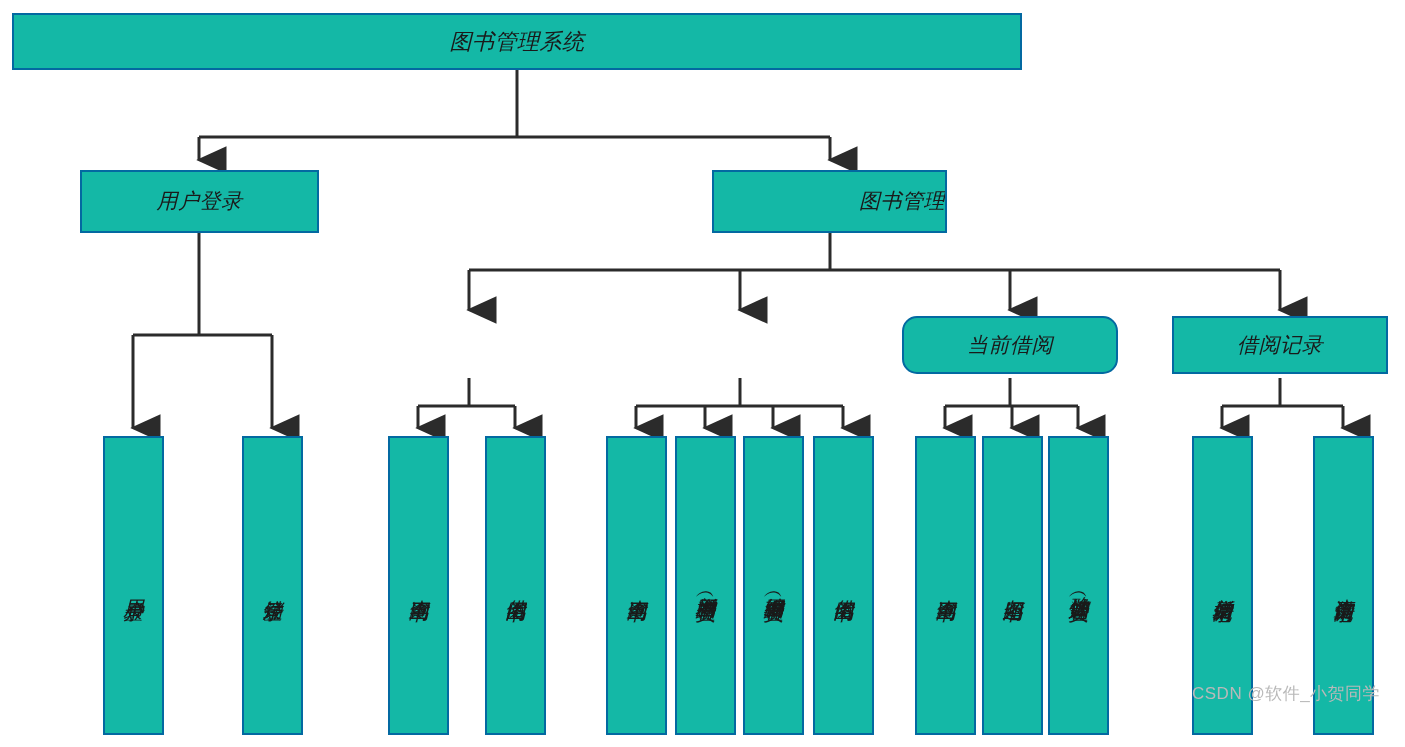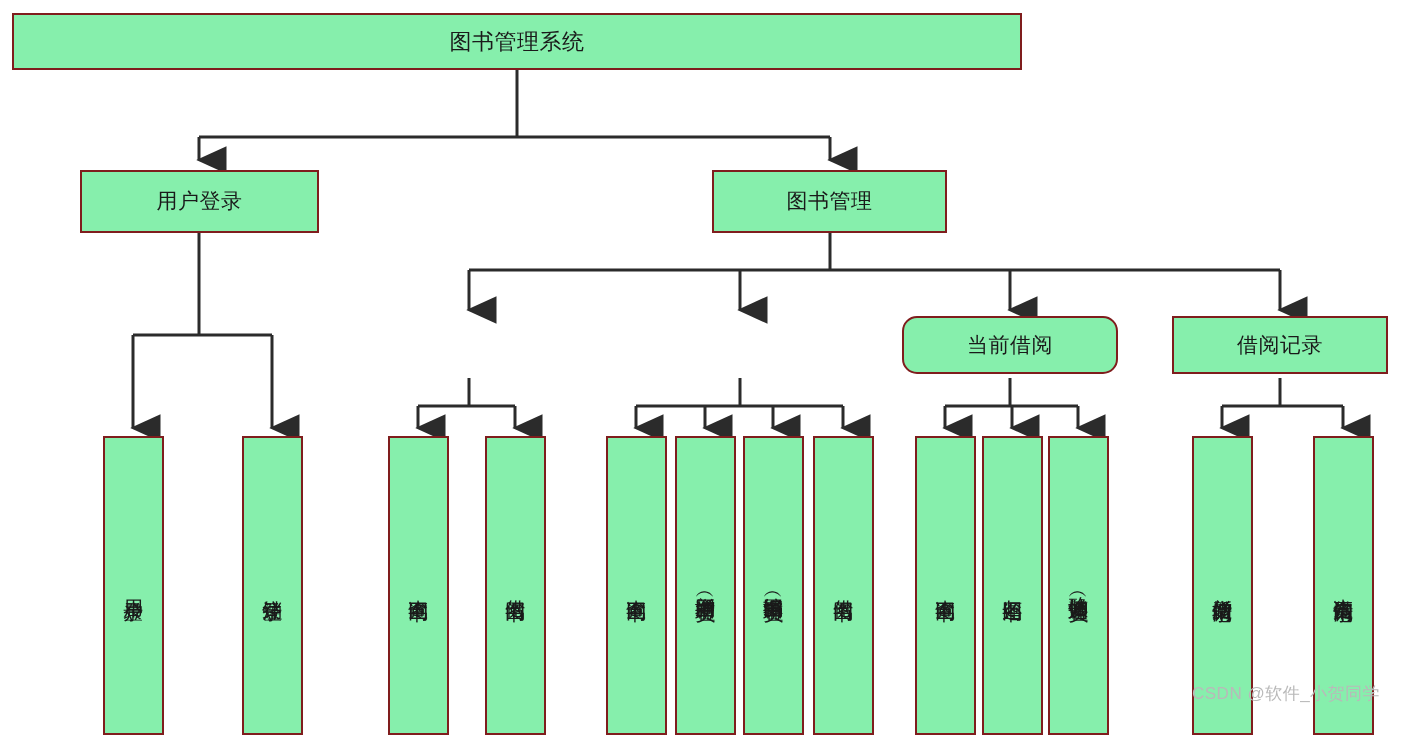--- a/index.html
+++ b/index.html
@@ -22,26 +22,27 @@
     position: absolute;
     left: 0;
     top: 0;
     width: 1405px;
     height: 747px;
     pointer-events: none;
   }
   .node {
     position: absolute;
     box-sizing: border-box;
-    border: 2px solid #7f1d1d;
-    background: #86efac;
+    border: 2px solid #0369a1;
+    background: #14b8a6;
     display: flex;
     align-items: center;
     justify-content: center;
     overflow: hidden;
+    font-style: italic;
   }
   .node-label {
     font-size: 21px;
     line-height: 1.05;
     letter-spacing: 0.5px;
     white-space: nowrap;
     color: #1a1a1a;
   }
   .node.root .node-label { font-size: 22px; }
   .node.level2 .node-label { font-size: 21px; }
@@ -120,21 +121,21 @@
     </g>
   </svg>
 
   <div class="node root" style="left:12px; top:13px; width:1010px; height:57px;">
     <span class="node-label">图书管理系统</span>
   </div>
 
   <div class="node level2" style="left:80px; top:170px; width:239px; height:63px;">
     <span class="node-label">用户登录</span>
   </div>
-  <div class="node level2" style="left:712px; top:170px; width:235px; height:63px;">
+  <div class="node level2" style="left:712px; top:170px; width:235px; height:63px;justify-content:flex-end;">
     <span class="node-label">图书管理</span>
   </div>
 
   <div class="node level2" style="left:902px; top:316px; width:216px; height:58px;border-radius:15px;">
     <span class="node-label">当前借阅</span>
   </div>
   <div class="node level2" style="left:1172px; top:316px; width:216px; height:58px;">
     <span class="node-label">借阅记录</span>
   </div>
 

